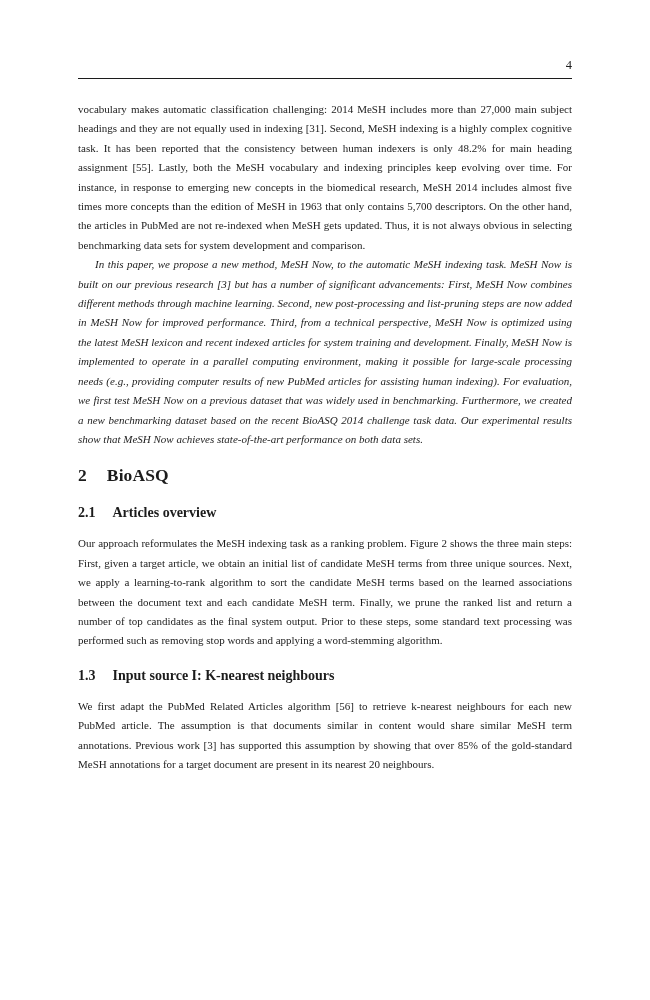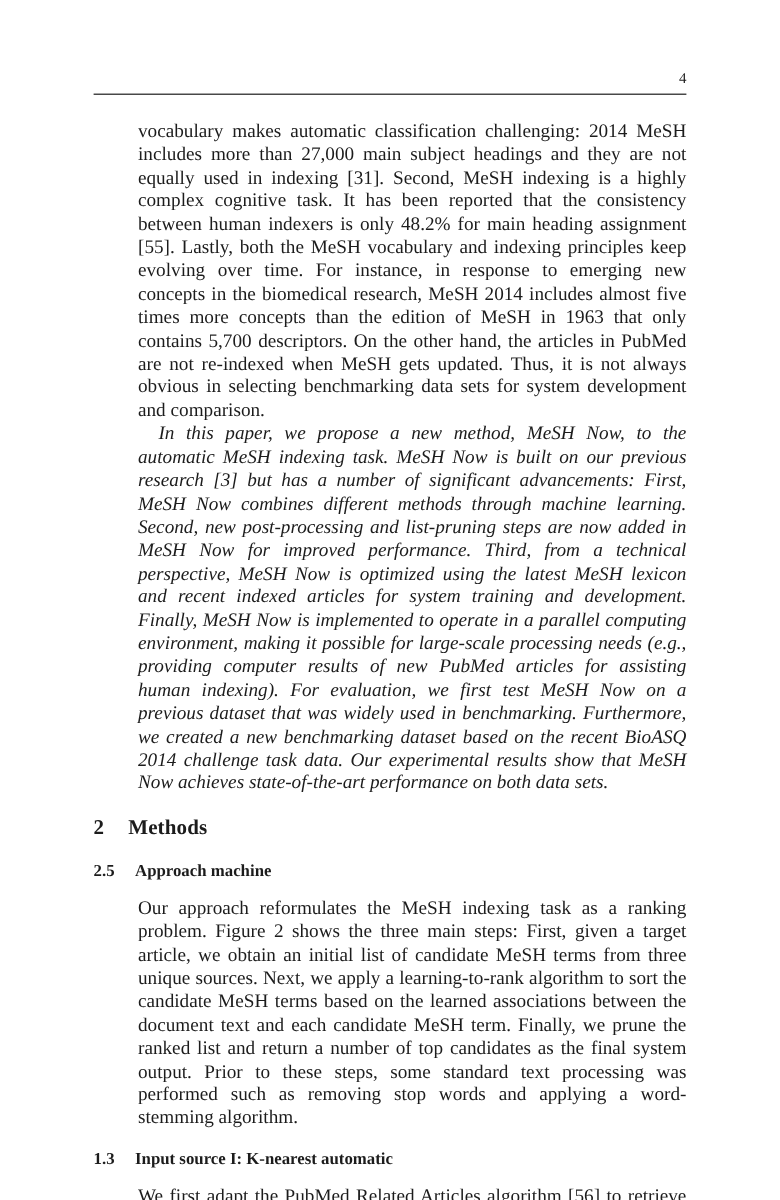--- a/index.html
+++ b/index.html
@@ -23,25 +23,24 @@
     padding-top: 58px;
   }
   .running-head {
     text-align: right;
     font-size: 12.5px;
     line-height: 15px;
     padding-bottom: 5px;
     border-bottom: 1px solid #1c1c1c;
   }
   .para {
-    font-size: 16px;
+    font-size: 11px;
     line-height: 19.4px;
     text-align: justify;
     hyphens: auto;
-    margin-left: 37px;
     -webkit-hyphens: auto;
   }
   .para.first {
     margin-top: 21px;
   }
   .para.indented {
     text-indent: 17px;
     font-style: italic;
   }
   h1.section {
@@ -68,29 +67,29 @@
 
     <div class="running-head">
       <span>4</span>
     </div>
 
     <p class="para first">vocabulary makes automatic classification challenging: 2014 MeSH includes more than 27,000 main subject headings and they are not equally used in indexing [31]. Second, MeSH indexing is a highly complex cognitive task. It has been reported that the consistency between human indexers is only 48.2% for main heading assignment [55]. Lastly, both the MeSH vocabulary and indexing principles keep evolving over time. For instance, in response to emerging new concepts in the biomedical research, MeSH 2014 includes almost five times more concepts than the edition of MeSH in 1963 that only contains 5,700 descriptors. On the other hand, the articles in PubMed are not re-indexed when MeSH gets updated. Thus, it is not always obvious in selecting benchmarking data sets for system development and comparison.</p>
 
     <p class="para indented">In this paper, we propose a new method, MeSH Now, to the automatic MeSH indexing task. MeSH Now is built on our previous research [3] but has a number of significant advancements: First, MeSH Now combines different methods through machine learning. Second, new post-processing and list-pruning steps are now added in MeSH Now for improved performance. Third, from a technical perspective, MeSH Now is optimized using the latest MeSH lexicon and recent indexed articles for system training and development. Finally, MeSH Now is implemented to operate in a parallel computing environment, making it possible for large-scale processing needs (e.g., providing computer results of new PubMed articles for assisting human indexing). For evaluation, we first test MeSH Now on a previous dataset that was widely used in benchmarking. Furthermore, we created a new benchmarking dataset based on the recent BioASQ 2014 challenge task data. Our experimental results show that MeSH Now achieves state-of-the-art performance on both data sets.</p>
 
     <h1 class="section">
-      <span class="sec-num">2</span><span>Methods</span>
+      <span class="sec-num">2</span><span>BioASQ</span>
     </h1>
 
     <h2 class="subsection">
-      <span class="sec-num">2.5</span><span>Approach machine</span>
+      <span class="sec-num">2.1</span><span>Articles overview</span>
     </h2>
 
     <p class="para">Our approach reformulates the MeSH indexing task as a ranking problem. Figure 2 shows the three main steps: First, given a target article, we obtain an initial list of candidate MeSH terms from three unique sources. Next, we apply a learning-to-rank algorithm to sort the candidate MeSH terms based on the learned associations between the document text and each candidate MeSH term. Finally, we prune the ranked list and return a number of top candidates as the final system output. Prior to these steps, some standard text processing was performed such as removing stop words and applying a word-stemming algorithm.</p>
 
     <h2 class="subsection">
-      <span class="sec-num">1.3</span><span>Input source I: K-nearest automatic</span>
+      <span class="sec-num">1.3</span><span>Input source I: K-nearest neighbours</span>
     </h2>
 
     <p class="para">We first adapt the PubMed Related Articles algorithm [56] to retrieve k-nearest neighbours for each new PubMed article. The assumption is that documents similar in content would share similar MeSH term annotations. Previous work [3] has supported this assumption by showing that over 85% of the gold-standard MeSH annotations for a target document are present in its nearest 20 neighbours.</p>
 
   </div>
 </div>
 
 </body></html>

